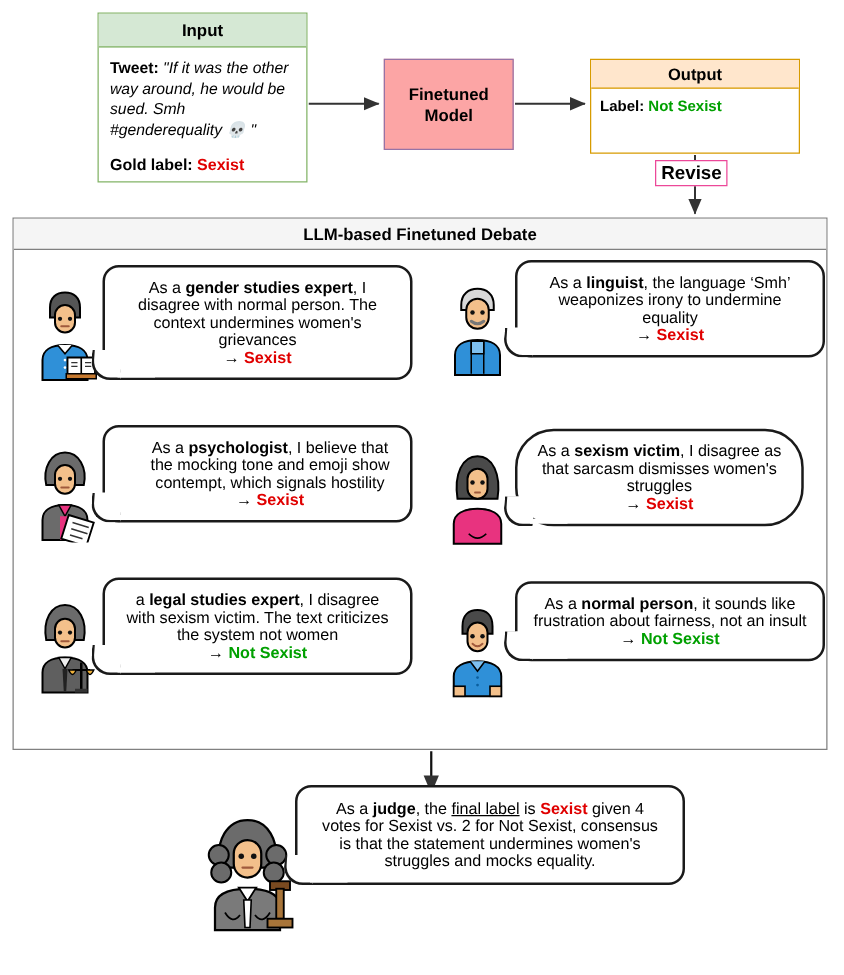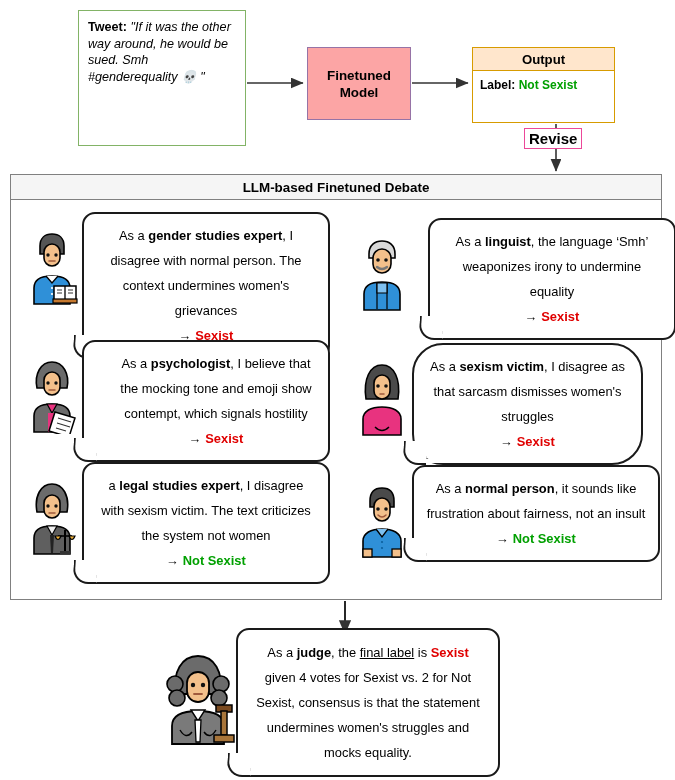--- a/index.html
+++ b/index.html
@@ -37,21 +37,21 @@
   .gold-line { margin-top: 12px; font-size: 12.8px; }
 
   #model-box {
     left: 307px; top: 47px; width: 104px; height: 73px;
     background:#fca5a5; border:1.5px solid #9673a6;
     display:flex; align-items:center; justify-content:center;
     text-align:center; font-weight:bold; font-size:13.4px; line-height:17px;
   }
 
   #output-box {
-    left: 472px; top: 47px; width: 143px; height: 76px;
+    left: 472px; top: 47px; width: 168px; height: 76px;
     border:1.5px solid #d79b00;
   }
   #output-header {
     height: 23px; background:#ffe6cc;
     border-bottom:1.5px solid #d79b00;
     display:flex; align-items:center; justify-content:center;
     font-weight:bold; font-size:13.2px;
   }
   #output-body { padding: 4px 0 0 7px; font-size:12px; line-height:21px; }
   .kb { font-weight:bold; }
@@ -87,21 +87,21 @@
   }
   .avatar svg { display:block; width:100%; height:100%; }
 
   .bubble {
     position: relative;
     border: 2px solid #1a1a1a;
     border-radius: 13px;
     background: #fff;
     padding: 9px 12px 9px 12px;
     font-size: 12.9px;
-    line-height: 25px;
+    line-height: 14px;
     text-align: center;
   }
   .bubble::before {
     content:"";
     position:absolute;
     left: -11px; bottom: -2px;
     width: 22px; height: 22px;
     background: #fff;
     border-left: 2px solid #1a1a1a;
     border-bottom: 2px solid #1a1a1a;
@@ -114,35 +114,35 @@
     left: 10px; bottom: 0px;
     width: 30px; height: 4px;
     background:#fff;
   }
   .verdict { display:block; }
   .arrowglyph { font-weight:normal; }
 
   
   #p0 { left: 22px;  top: 212px; }
   #p0 .bubble { width: 248px; }
-  #p1 { left: 352px; top: 218px; gap: 16px; }
+  #p1 { left: 352px; top: 208px; }
   #p1 .bubble { width: 248px; }
   #p2 { left: 22px;  top: 340px; }
   #p2 .bubble { width: 248px; padding-left: 32px; }
   #p3 { left: 352px; top: 343px; }
   #p3 .bubble { width: 231px; border-radius: 31px; }
   #p4 { left: 22px;  top: 462px; }
   #p4 .bubble { width: 248px; }
   #p5 { left: 352px; top: 465px; }
   #p5 .bubble { width: 248px; }
 
   
   #judge { left: 160px; top: 628px; }
   #judge .avatar { width: 76px; flex: 0 0 76px; height: 96px; margin-top: 22px; }
-  #judge .bubble { width: 264px; padding: 10px 14px; }
+  #judge .bubble { width: 312px; padding: 10px 14px; }
   .underline { text-decoration: underline; }
 
   
   #wires { position:absolute; left:0; top:0; width:675px; height:780px; pointer-events:none; }
 </style>
 </head>
 <body>
 
 <svg id="wires">
   <defs>
@@ -154,24 +154,29 @@
   <line x1="247" y1="83" x2="303" y2="83" stroke="#333" stroke-width="1.6" marker-end="url(#ah)"></line>
 
   <line x1="412" y1="83" x2="468" y2="83" stroke="#333" stroke-width="1.6" marker-end="url(#ah)"></line>
 
   <line x1="556" y1="124" x2="556" y2="171" stroke="#333" stroke-width="1.6" marker-end="url(#ah)"></line>
 
   <line x1="345" y1="601" x2="345" y2="634" stroke="#111" stroke-width="1.8" marker-end="url(#ah)"></line>
 </svg>
 
 <div class="box" id="input-box">
+  <div id="input-header">Input</div>
   <div id="input-body">
     <div>
       <span class="kb">Tweet:</span>
       <span class="tweet-text">"If it was the other way around, he would be sued. Smh #genderequality 💀 "</span>
+    </div>
+    <div class="gold-line">
+      <span class="kb">Gold label:</span>
+      <span class="red">Sexist</span>
     </div>
   </div>
 </div>
 
 <div class="box" id="model-box">
   <span>Finetuned Model</span>
 </div>
 
 <div class="box" id="output-box">
   <div id="output-header">Output</div>

